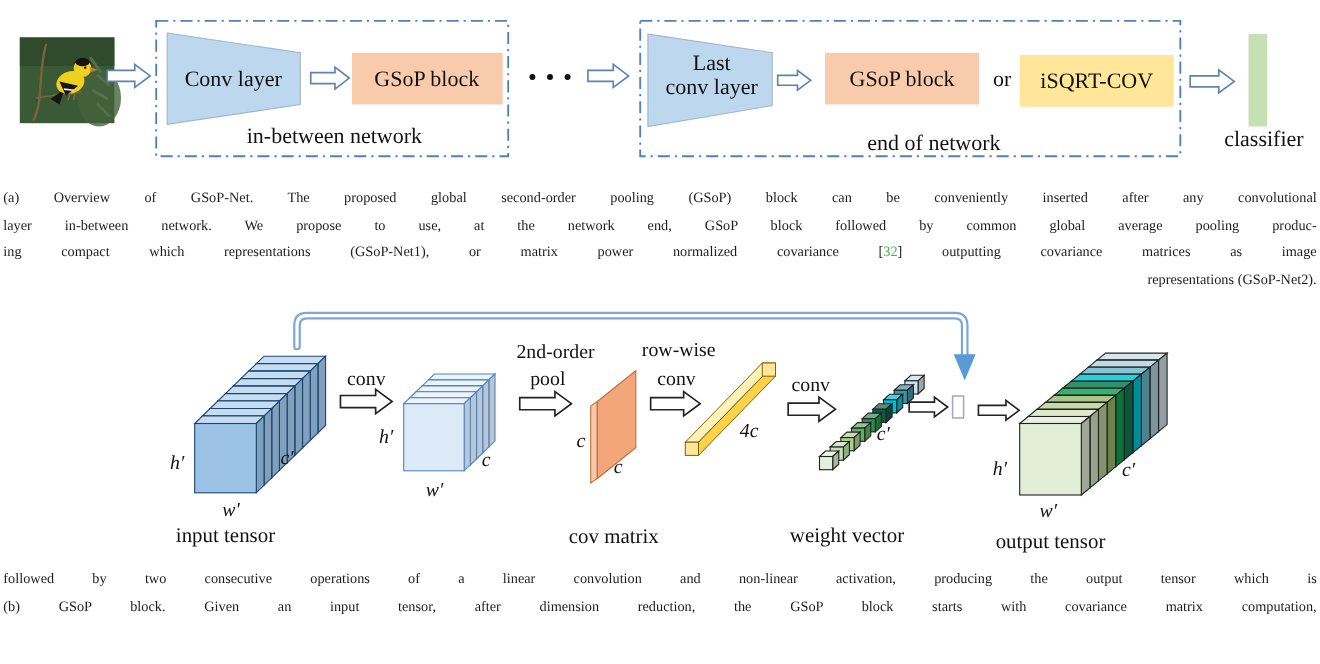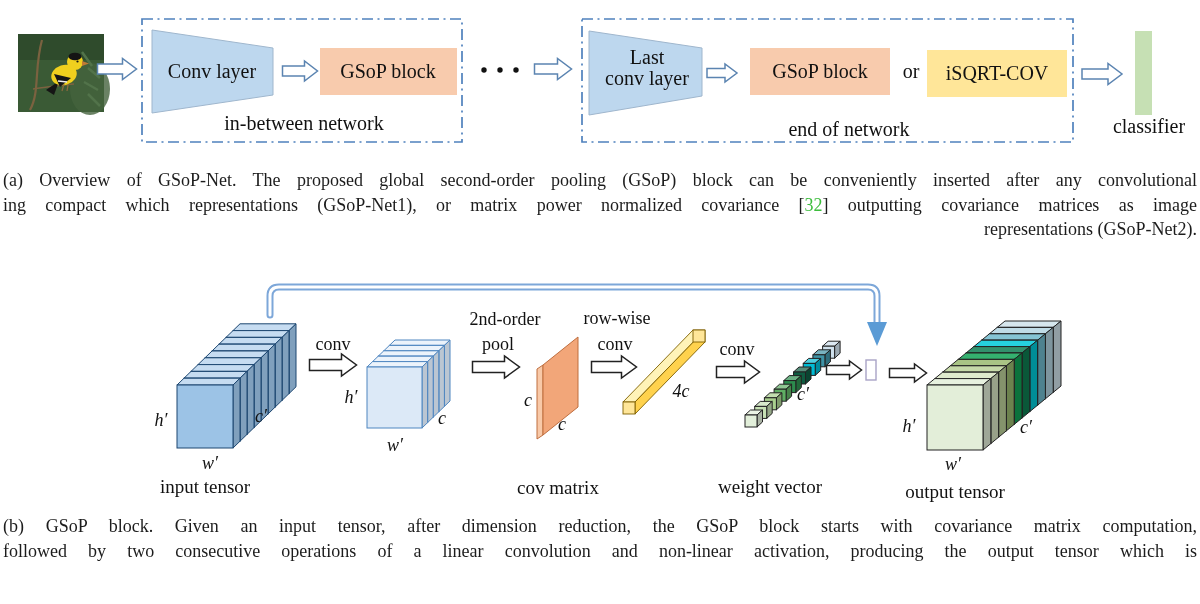--- a/index.html
+++ b/index.html
@@ -1,21 +1,21 @@
 <!DOCTYPE html>
 <html style="--dash_blue: #4f81bd; --conv_fill: #bdd7ee; --conv_stroke: #9fb6cd; --gsop_block: #f8cbad; --isqrt_cov: #ffe699; --classifier: #c6e0b4; --arrow_a_stroke: #5b84b1; --arrow_b_stroke: #222222; --loop_blue: #7da7d9; --loop_head: #5b9bd5; --ref_green: #3dbd3d; --text: #1c1c1c;"><head>
 <meta charset="utf-8">
 <style>
   html,body{margin:0;padding:0;background:#fff;}
   .page{position:relative;width:1200px;height:604px;background:#fff;overflow:hidden;
         font-family:"Liberation Serif", serif;color:var(--text,#1c1c1c);}
   svg{position:absolute;left:0;}
   #svg-a{top:8px;}
   #svg-b{top:270px;}
-  .caption{position:absolute;left:3px;width:1194px;font-size:18px;line-height:24.6px;}
+  .caption{position:absolute;left:3px;width:1194px;font-size:13px;line-height:24.6px;}
   #caption-a{top:168px;}
   #caption-b{top:514px;}
   .jline{text-align:justify;text-align-last:justify;}
   .lline{text-align:right;}
   .ref{color:var(--ref_green,#3dbd3d);}
   
   text{font-family:"Liberation Serif", serif;fill:#111;}
   .t-box{font-size:20px;text-anchor:middle;}
   .t-net{font-size:20px;text-anchor:middle;}
   .t-op{font-size:18px;text-anchor:middle;}
@@ -87,20 +87,21 @@
     <text class="t-box" x="997" y="72">iSQRT-COV</text>
     <text class="t-net" x="849" y="128">end of network</text>
 
     <polygon class="arr-a" points="1082,61 1108,61 1108,55.5 1122,66 1108,76.5 1108,71 1082,71"></polygon>
     <rect class="clsbar" x="1135" y="23" width="17" height="84"></rect>
     <text class="t-net" x="1149" y="125">classifier</text>
   </svg>
 
   <div id="caption-a" class="caption">
     <div class="jline">(a) Overview of GSoP-Net. The proposed global second-order pooling (GSoP) block can be conveniently inserted after any convolutional</div>
+    <div class="jline">layer in-between network.  We propose to use, at the network end, GSoP block followed by common global average pooling produc-</div>
     <div class="jline"><span>ing compact which representations (GSoP-Net1), or matrix power normalized covariance [</span><span class="ref">32</span><span>] outputting covariance matrices as image</span></div>
     <div class="lline">representations (GSoP-Net2).</div>
   </div>
 
   <svg id="svg-b" width="1200" height="240" viewBox="0 0 1200 240">
 
     <g>
       <path class="loop-outer" d="M 270,45 L 270,26 Q 270,17 279,17 L 868,17 Q 877,17 877,26 L 877,53"></path>
       <path class="loop-inner" d="M 270,45 L 270,26 Q 270,17 279,17 L 868,17 Q 877,17 877,26 L 877,53"></path>
       <polygon class="loop-head" points="867,52 887,52 877,76"></polygon>
@@ -259,17 +260,17 @@
         <polygon points="983,115 990.8,108.6 990.8,173.6 983,180" fill="rgb(159,167,152)" stroke="#222" stroke-width="1"></polygon>
         <rect x="927" y="115" width="56" height="65" fill="#e3eed9" stroke="#222" stroke-width="1"></rect>
       </g>
     <text class="t-math" x="909" y="162">h′</text>
     <text class="t-math" x="953" y="200">w′</text>
     <text class="t-math" x="1026" y="163">c′</text>
     <text class="t-name" x="955" y="228">output tensor</text>
   </svg>
 
   <div id="caption-b" class="caption">
+    <div class="jline">followed by two consecutive operations of a linear convolution and non-linear activation, producing the output tensor which is</div>
     <div class="jline">(b) GSoP block.  Given an input tensor, after dimension reduction, the GSoP block starts with covariance matrix computation,</div>
-    <div class="jline">followed by two consecutive operations of a linear convolution and non-linear activation, producing the output tensor which is</div>
   </div>
 
 </div>
 
 </body></html>

